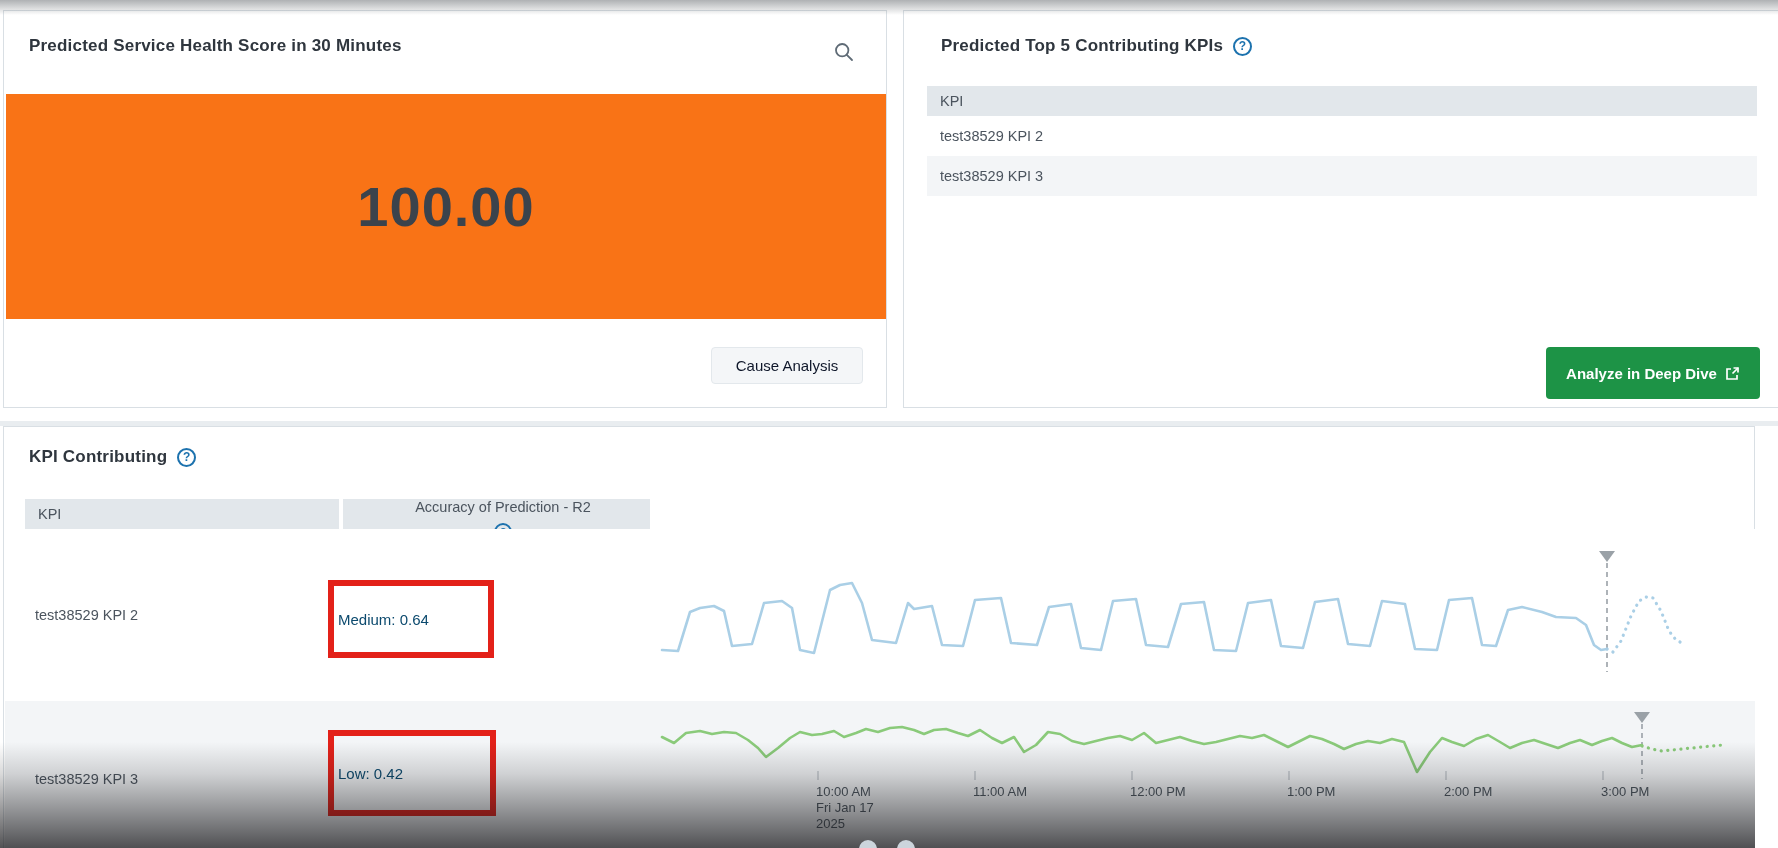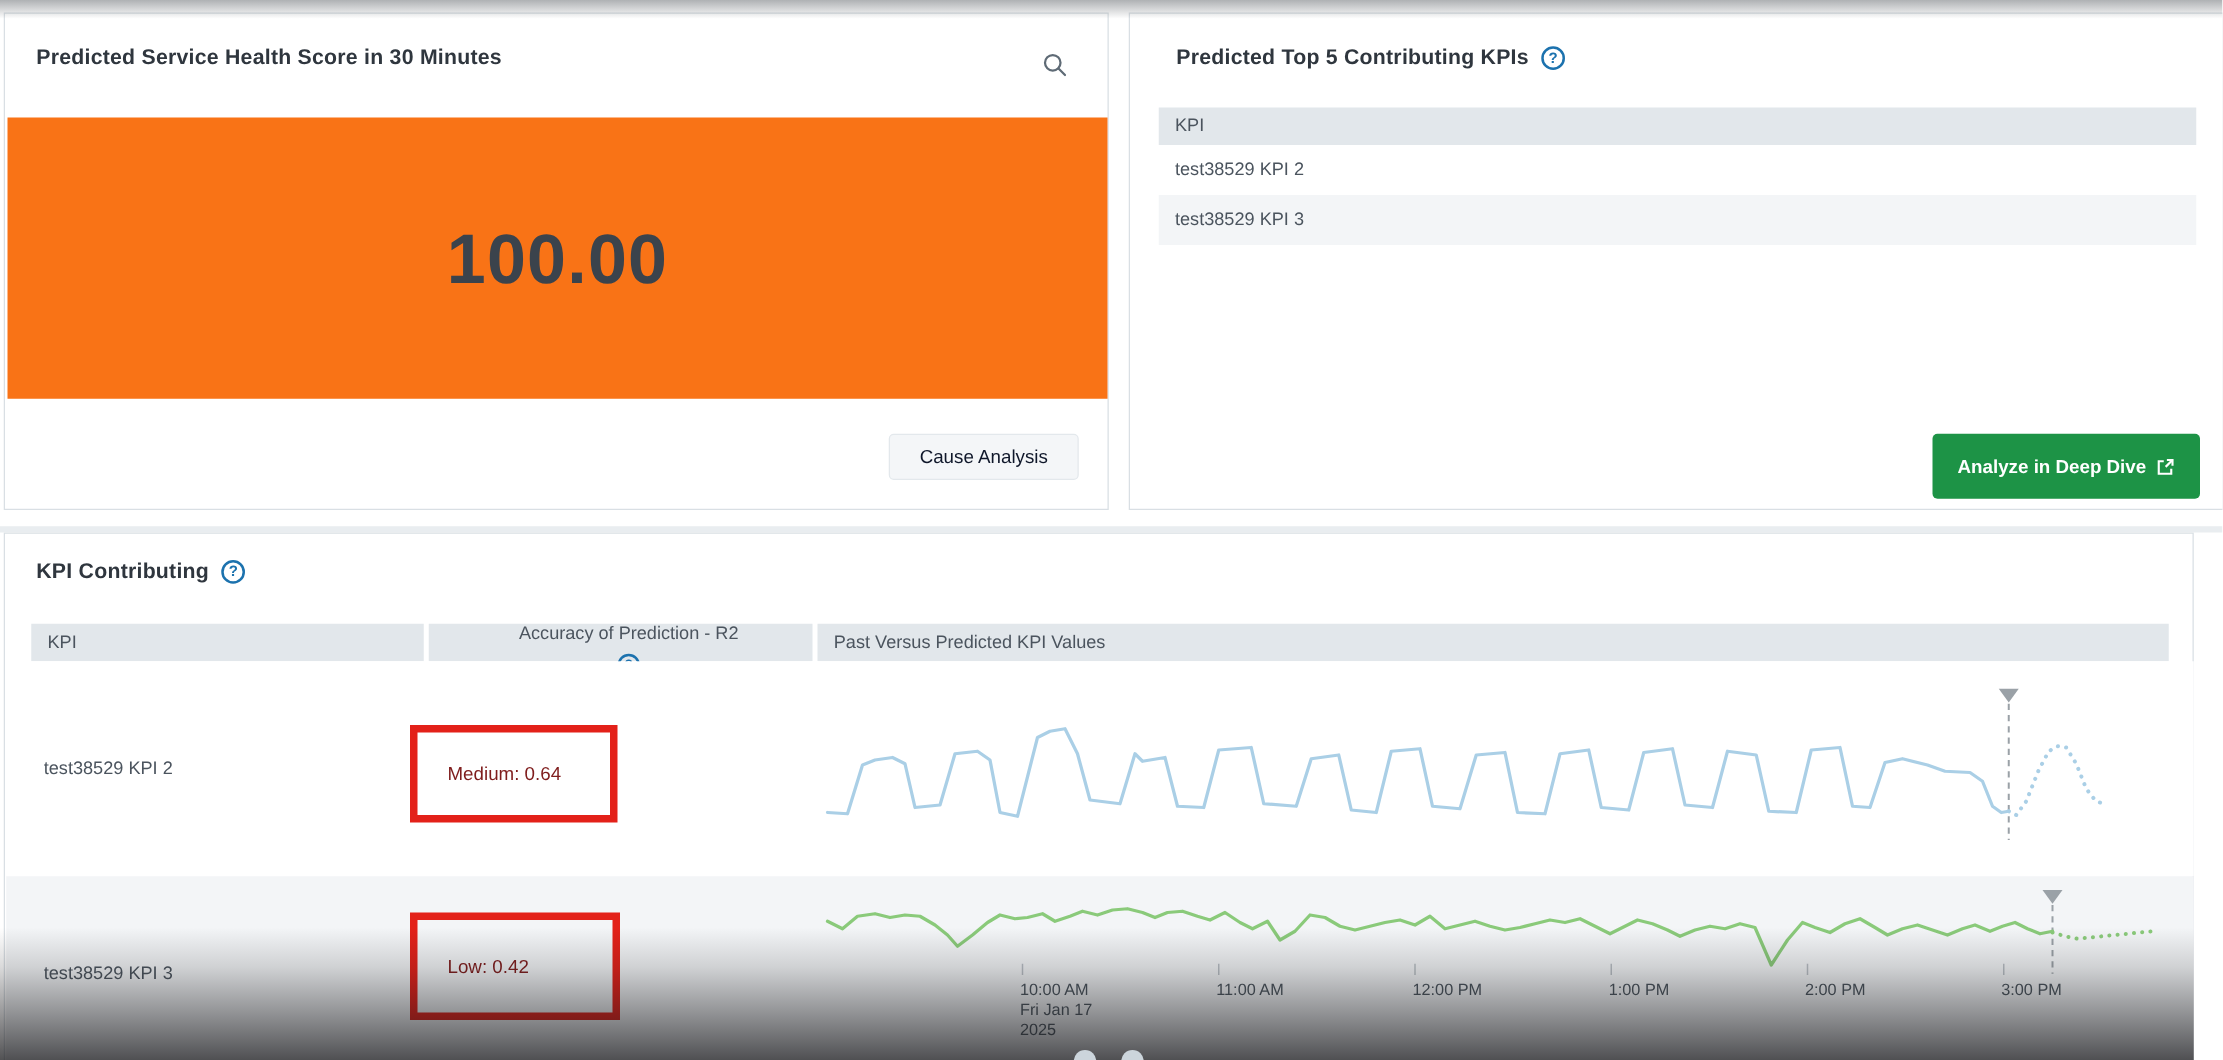--- a/index.html
+++ b/index.html
@@ -46,21 +46,21 @@
 
   .pred-row { position:absolute; left:1px; width:1750px; }
   #pred-row1 { top:102px; height:172px; background:#ffffff; }
   #pred-row2 { top:274px; height:155px; background:#f3f5f7; }
   .kpi-name { position:absolute; left:30px; top:0; height:100%; display:flex; align-items:center; font-size:14.5px; color:#4b545e; }
 
   
   .anno-box { position:absolute; border:6px solid #e32119; background:transparent; z-index:30; display:flex; align-items:center; }
   #anno-1 { left:328px; top:580px; width:166px; height:78px; }
   #anno-2 { left:328px; top:730px; width:168px; height:86px; }
-  .anno-text { padding-left:24px; font-size:15px; color:#7f1d1d; }
+  .anno-text { padding-left:4px; font-size:15px; color:#0c4a6e; }
 
   #charts { position:absolute; left:0; top:0; width:1778px; height:848px; z-index:20; pointer-events:none; }
 
   .fade-bottom { position:absolute; left:0px; top:742px; width:1755px; height:106px; z-index:40; pointer-events:none;
     background:linear-gradient(to bottom, rgba(22,22,25,0) 0%, rgba(22,22,25,0.16) 30%, rgba(22,22,25,0.42) 62%, rgba(22,22,25,0.62) 86%, rgba(22,22,25,0.74) 100%); }
   .fade-top { position:absolute; left:0; top:0; width:1778px; height:15px; z-index:40; pointer-events:none;
     background:linear-gradient(to bottom, rgba(95,100,105,0.5) 0%, rgba(255,255,255,0) 100%); }
 
   .carousel-dot { position:absolute; width:18px; height:18px; border-radius:50%; background:#ccd5dc; z-index:50; cursor:pointer; }
   #dot-1 { left:859px; top:840px; }
@@ -115,23 +115,20 @@
       <span class="help-icon">?</span>
     </div>
 
     <div class="pred-head-cell" id="pred-c1">
       <span>KPI</span>
     </div>
     <div class="pred-head-cell" id="pred-c2">
       <span>Accuracy of Prediction - R2</span>
       <span class="help-icon">?</span>
     </div>
-    <div class="pred-head-cell" id="pred-c3">
-      <span>Past Versus Predicted KPI Values</span>
-    </div>
 
     <div class="pred-row" id="pred-row1">
       <div class="kpi-name">test38529 KPI 2</div>
     </div>
     <div class="pred-row" id="pred-row2">
       <div class="kpi-name">test38529 KPI 3</div>
     </div>
   </section>
 
   <svg id="charts" viewBox="0 0 1778 848">

